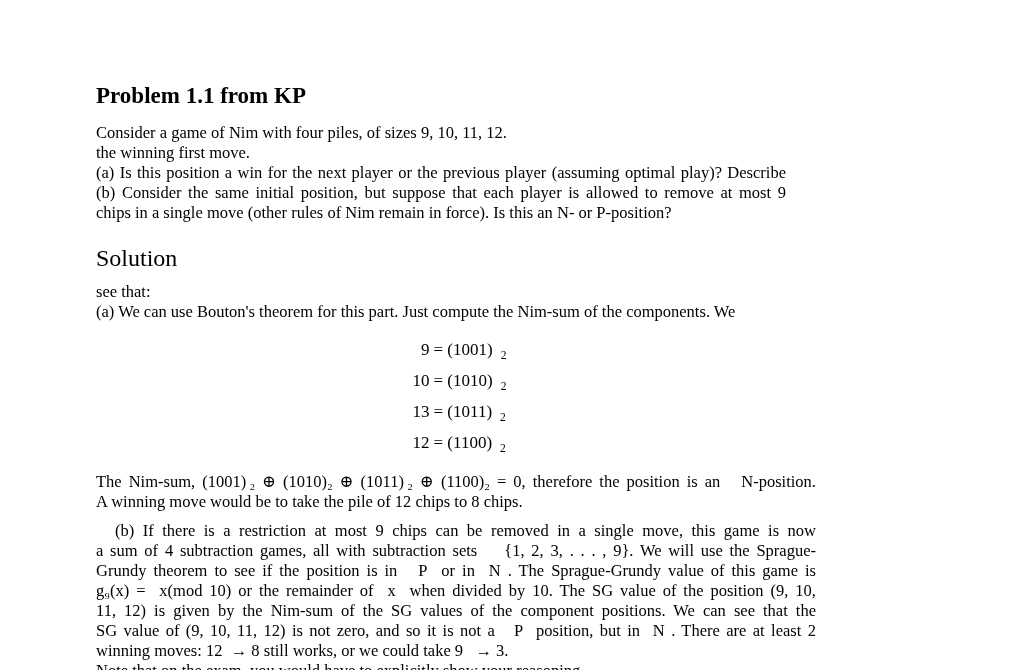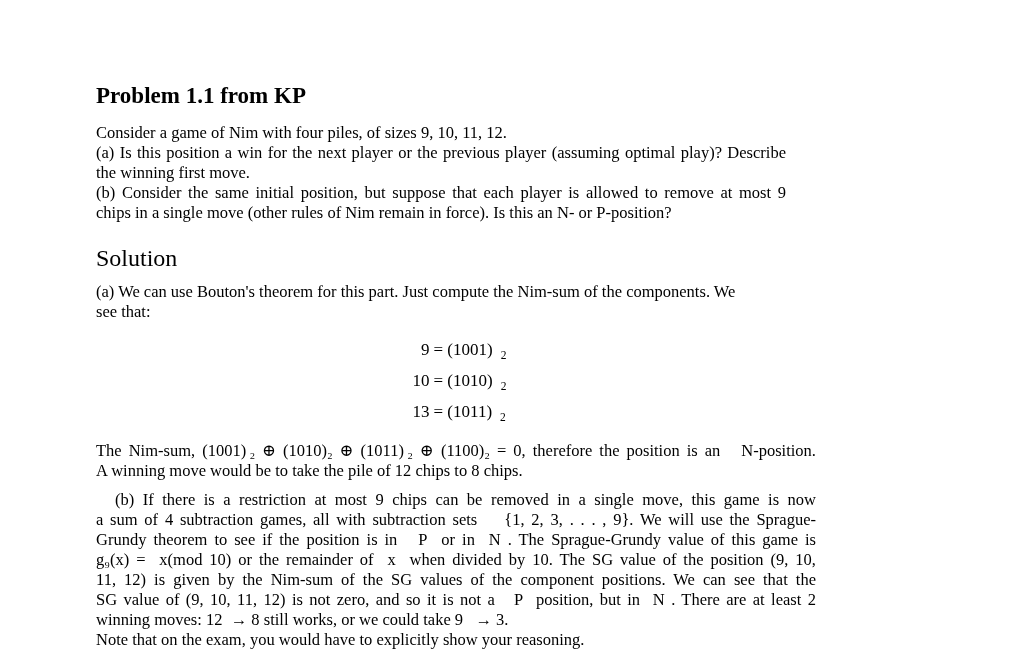--- a/index.html
+++ b/index.html
@@ -80,43 +80,46 @@
 </head>
 <body>
 
 <div class="page">
   <div class="content">
 
     <h1 class="title">Problem 1.1 from KP</h1>
 
     <div class="para problem-para">
         <div class="line">Consider a game of Nim with four piles, of sizes 9, 10, 11, 12.</div>
+        <div class="line">the winning first move.</div>
         <div class="line j">(a) Is this position a win for the next player or the previous player (assuming optimal play)? Describe</div>
-        <div class="line">the winning first move.</div>
         <div class="line j">(b) Consider the same initial position, but suppose that each player is allowed to remove at most 9</div>
         <div class="line">chips in a single move (other rules of Nim remain in force). Is this an N- or P-position?</div>
       </div>
 
     <h2 class="subheading">Solution</h2>
 
     <div class="para a-intro">
+        <div class="line">see that:</div>
         <div class="line">(a) We can use Bouton's theorem for this part. Just compute the Nim-sum of the components. We</div>
-        <div class="line">see that:</div>
       </div>
 
     <div class="equations">
       <div class="eq-inner">
         <div class="eqrow">
           <span class="lhs">9</span><span class="eqsign">= (1001)</span><span class="sub">2</span>
         </div>
         <div class="eqrow">
           <span class="lhs">10</span><span class="eqsign">= (1010)</span><span class="sub">2</span>
         </div>
         <div class="eqrow">
           <span class="lhs">13</span><span class="eqsign">= (1011)</span><span class="sub">2</span>
+        </div>
+        <div class="eqrow">
+          <span class="lhs">12</span><span class="eqsign">= (1100)</span><span class="sub">2</span>
         </div>
       </div>
     </div>
 
     <div class="para nimsum-para">
         <div class="line j">The Nim-sum, (1001) ₂ ⊕ (1010)₂ ⊕ (1011) ₂ ⊕ (1100)₂ = 0, therefore the position is an &nbsp;&nbsp;N-position.</div>
         <div class="line">A winning move would be to take the pile of 12 chips to 8 chips.</div>
       </div>
 
     <div class="para partb-para">

